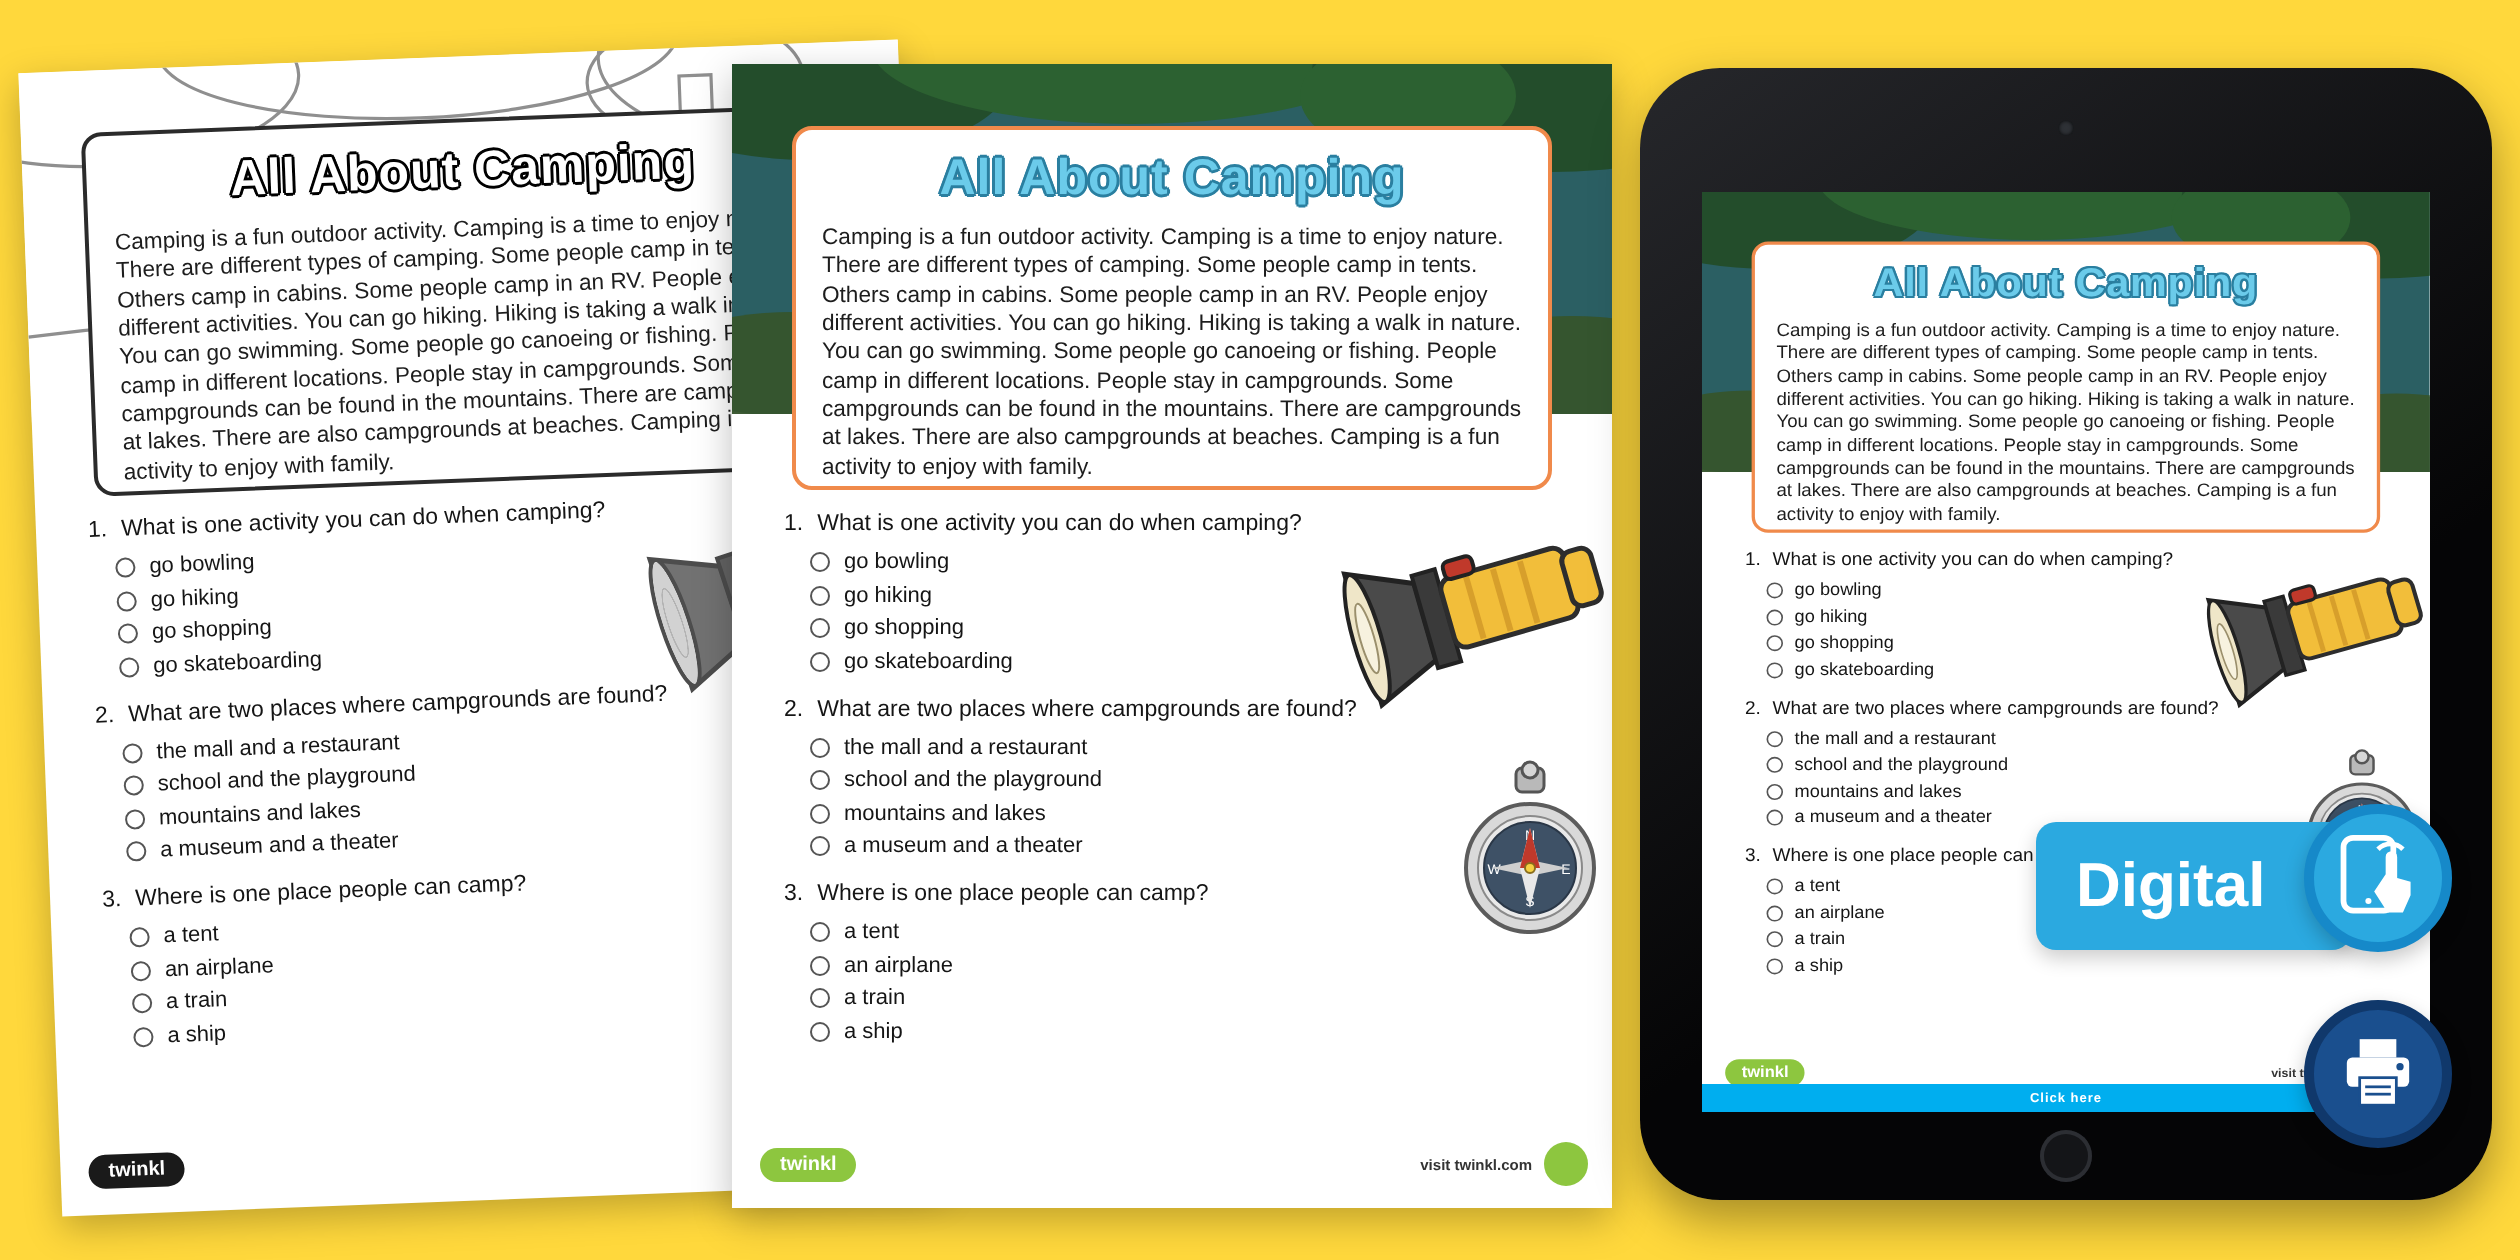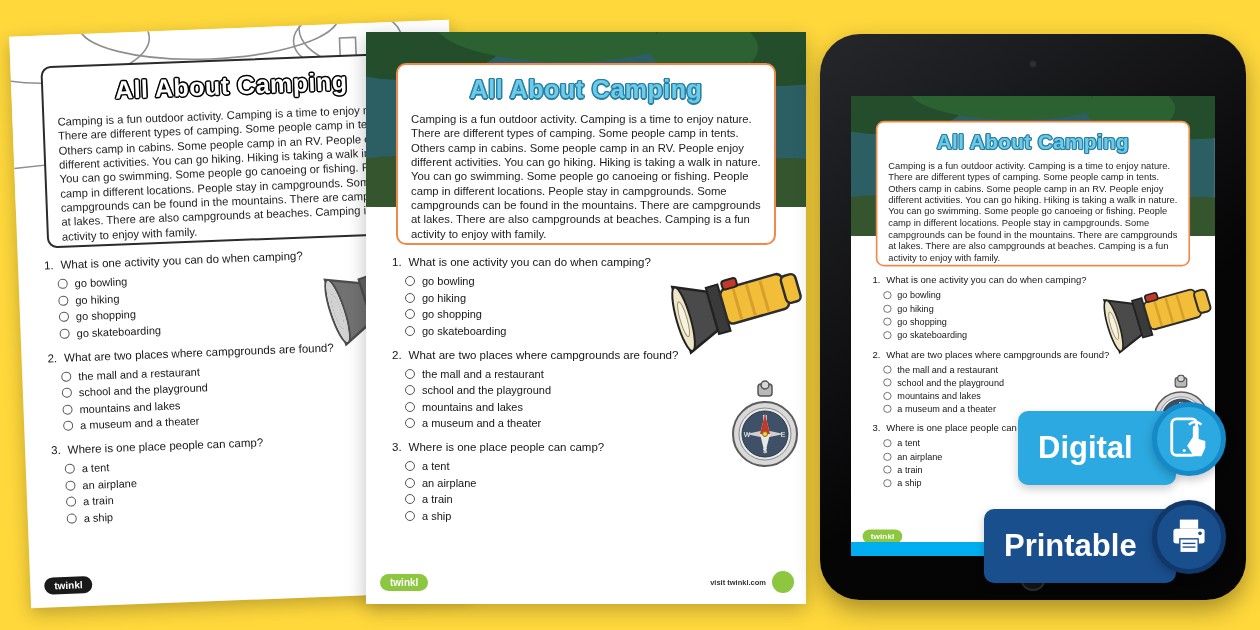--- a/index.html
+++ b/index.html
@@ -52,21 +52,21 @@
   .ws-scale{position:absolute;left:0;top:0;width:440px;height:572px;
             transform:scale(0.827,0.80);transform-origin:top left;}
   .ws-scale .worksheet{left:0;top:0;box-shadow:none;}
   .tablet-bar{position:absolute;left:0;right:0;bottom:0;height:14px;background:#00AEEF;
               display:flex;align-items:center;justify-content:center;
               color:#fff;font-size:6.5px;font-weight:700;letter-spacing:.5px;}
   .home-button{position:absolute;left:200px;top:531px;width:26px;height:26px;border-radius:50%;
                background:#141518;box-shadow:inset 0 0 0 2px #2c2e33;}
 
   
-  .badge-rect{position:absolute;height:74px;border-radius:10px;display:flex;align-items:center;
+  .badge-rect{position:absolute;height:64px;border-radius:10px;display:flex;align-items:center;
               padding-left:20px;box-sizing:border-box;color:#fff;font-size:31px;font-weight:700;
               box-shadow:0 4px 10px rgba(0,0,0,.2);z-index:30;}
   #badge-digital{left:1018px;top:411px;width:158px;background:#2BA9E0;}
   #badge-printable{left:984px;top:509px;width:192px;background:#1A4F8E;}
   .badge-circle{position:absolute;width:74px;height:74px;border-radius:50%;box-sizing:border-box;
                 display:grid;place-items:center;z-index:31;box-shadow:0 4px 10px rgba(0,0,0,.22);}
   #circle-digital{left:1152px;top:402px;background:#2BA9E0;border:5px solid #1689c9;}
   #circle-printable{left:1152px;top:500px;background:#1A4F8E;border:5px solid #10386b;}
 </style>
 </head>
@@ -531,23 +531,20 @@
   </div>
   <div class="badge-circle" id="circle-digital">
     <svg width="46" height="46" viewBox="0 0 48 48">
       <rect x="6" y="3" width="26" height="38" rx="5" fill="none" stroke="#fff" stroke-width="3"></rect>
       <circle cx="19" cy="36" r="1.6" fill="#fff"></circle>
       <path d="M28 22 v-9 a3 3 0 0 1 6 0 v11 l7 2 v7 l-4 9 h-8 l-7 -11 z" fill="#fff"></path>
       <path d="M24 9 a9 9 0 0 1 13 0" fill="none" stroke="#fff" stroke-width="2.5"></path>
     </svg>
   </div>
 
-  <div class="badge-rect" id="badge-printable">
-    <span>Printable</span>
-  </div>
   <div class="badge-circle" id="circle-printable">
     <svg width="44" height="44" viewBox="0 0 48 48">
       <rect x="14" y="5" width="20" height="10" fill="#fff"></rect>
       <rect x="7" y="15" width="34" height="16" rx="3" fill="#fff"></rect>
       <circle cx="36" cy="20" r="2" fill="#1A4F8E"></circle>
       <rect x="14" y="26" width="20" height="15" fill="#fff" stroke="#1A4F8E" stroke-width="1.5"></rect>
       <line x1="17" y1="31" x2="31" y2="31" stroke="#1A4F8E" stroke-width="1.5"></line>
       <line x1="17" y1="35" x2="31" y2="35" stroke="#1A4F8E" stroke-width="1.5"></line>
     </svg>
   </div>

